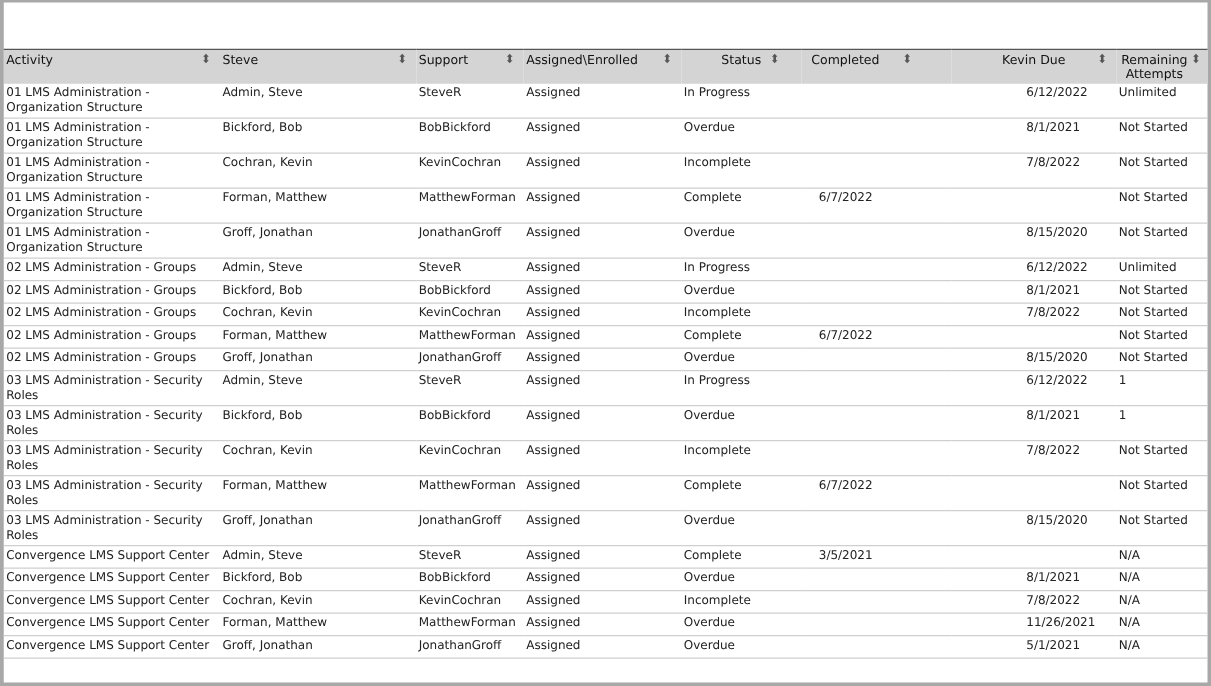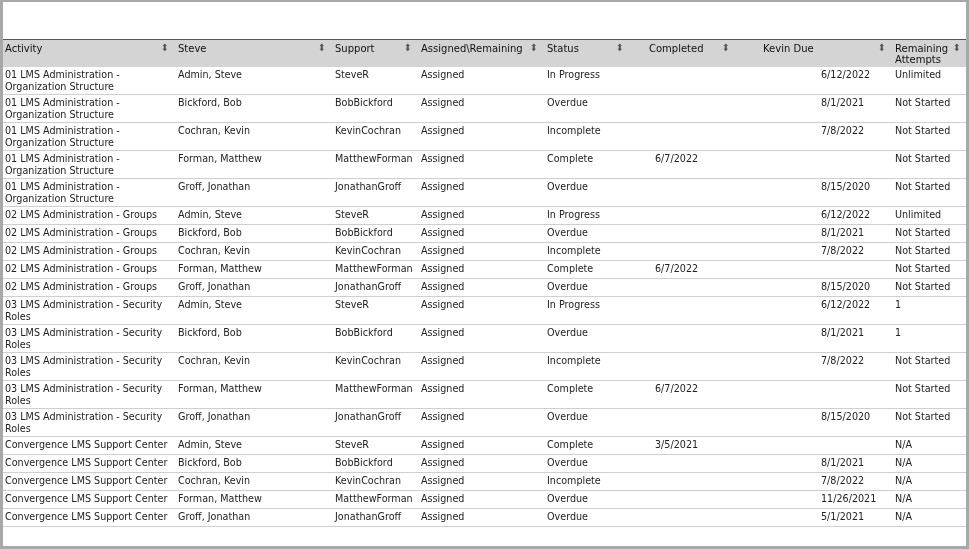--- a/index.html
+++ b/index.html
@@ -8,21 +8,21 @@
   .frame { position:absolute; left:0; top:0; width:969px; height:549px; box-sizing:border-box;
            border-left:3px solid #a8a8a8; border-top:2px solid #a8a8a8; border-right:3px solid #a8a8a8; border-bottom:3px solid #a8a8a8; background:#fff; }
   .title { position:absolute; left:0; top:4px; width:100%; text-align:center; font-weight:bold;
            font-size:20px; color:#000; letter-spacing:0.2px; line-height:26px; }
   table { position:absolute; left:0; top:37px; width:963px; border-collapse:collapse; table-layout:fixed; }
   thead tr { background:#d4d4d4; }
   th { font-size:10px; font-weight:normal; color:#111; vertical-align:top; padding:3px 2px 0 2px; height:27px; box-sizing:border-box; border-top:1px solid #555; position:relative; }
   th .lbl { display:inline-block; }
   th .sort { position:absolute; top:3px; font-size:9px; color:#555; line-height:10px; transform:scaleY(1.1); }
   th.l { text-align:left; }
-  th.c { text-align:left; }
+  th.c { text-align:center; }
   td { font-size:9.6px; color:#222; vertical-align:top; padding:2px 2px 0 2px; line-height:12px; border-bottom:1px solid #cfcfcf; white-space:normal; overflow:hidden; }
   tr.tall td { height:28px; box-sizing:border-box; }
   tr.short td { height:18px; box-sizing:border-box; }
   td.c { text-align:left; }
   td.l { text-align:left; }
 </style>
 </head>
 <body>
 
 <div class="frame">
@@ -36,21 +36,21 @@
       <col style="width:96px">
       <col style="width:120px">
       <col style="width:132px">
       <col style="width:73px">
     </colgroup>
     <thead>
       <tr>
         <th class="l"><span class="lbl">Activity</span><span class="sort" style="left:158px">⬍</span></th>
         <th class="l"><span class="lbl">Steve</span><span class="sort" style="left:142px">⬍</span></th>
         <th class="l"><span class="lbl">Support</span><span class="sort" style="left:71px">⬍</span></th>
-        <th class="l"><span class="lbl">Assigned\Remaining</span><span class="sort" style="left:111px">⬍</span></th>
+        <th class="l"><span class="lbl">Assigned\Enrolled</span><span class="sort" style="left:111px">⬍</span></th>
         <th class="c"><span class="lbl">Status</span><span class="sort" style="left:71px">⬍</span></th>
         <th class="c" style="text-align:left;padding-left:8px"><span class="lbl">Completed</span><span class="sort" style="left:81px">⬍</span></th>
         <th class="c"><span class="lbl">Kevin Due</span><span class="sort" style="left:117px">⬍</span></th>
         <th class="c" style="padding-right:14px"><span class="lbl">Remaining Attempts</span><span class="sort" style="left:60px">⬍</span></th>
       </tr>
     </thead>
     <tbody id="tbody">
         <tr class="tall">
           <td class="l">01 LMS Administration - Organization Structure</td>
           <td class="l">Admin, Steve</td>

